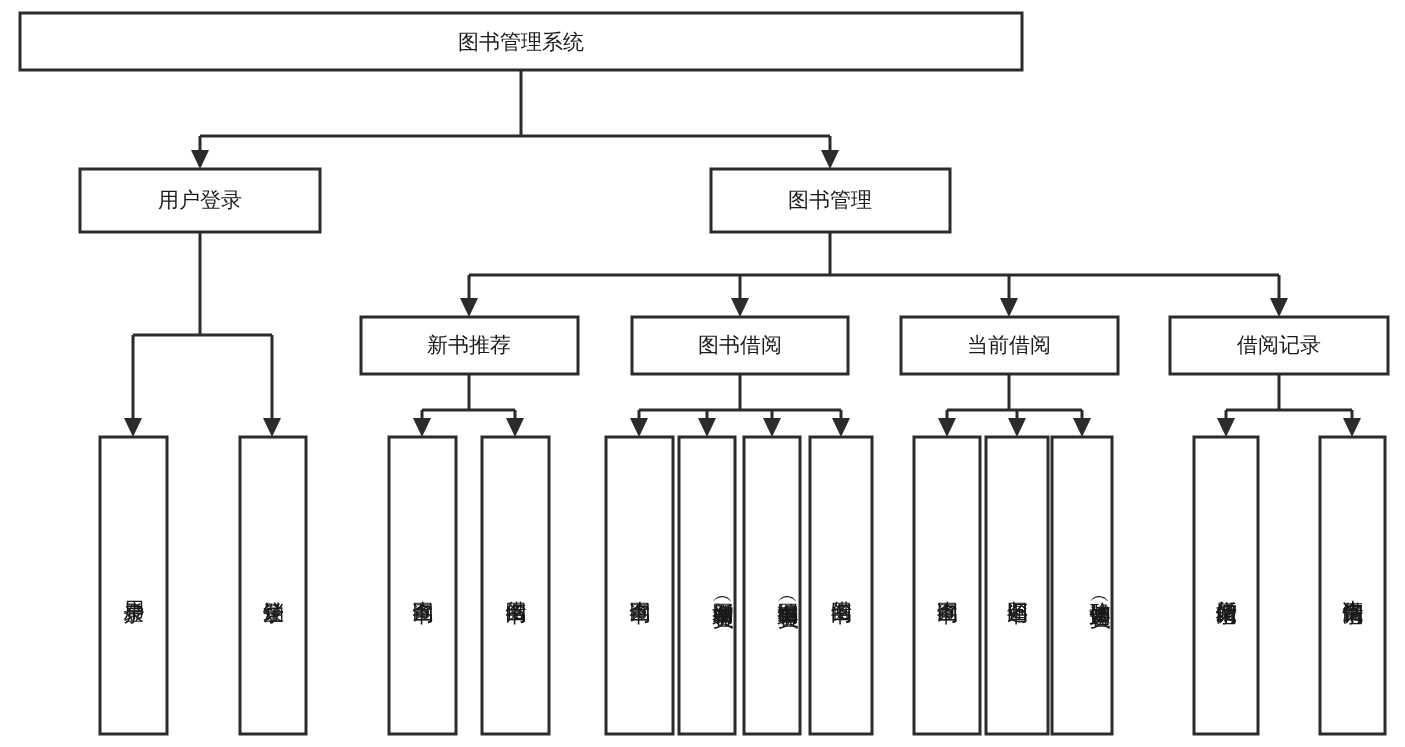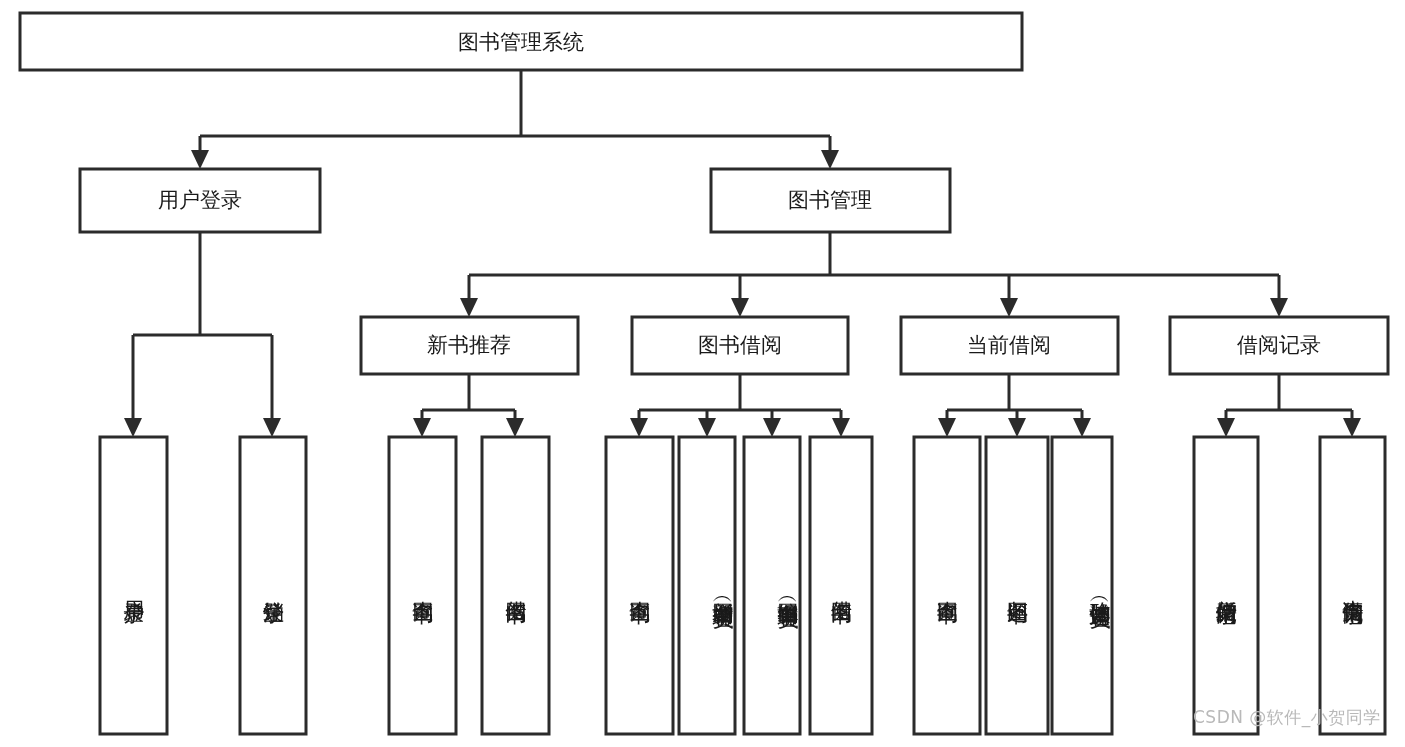--- a/index.html
+++ b/index.html
@@ -200,15 +200,14 @@
   <div class="leaf-label" style="left:606px; top:437px; width:67px; height:297px;">查询图书</div>
   <div class="leaf-label" style="left:679px; top:437px; width:56px; height:297px; align-items:flex-start; padding-top:8px; box-sizing:border-box;">新增图书（管理员）</div>
   <div class="leaf-label" style="left:744px; top:437px; width:56px; height:297px; align-items:flex-start; padding-top:8px; box-sizing:border-box;">编辑图书（管理员）</div>
   <div class="leaf-label" style="left:810px; top:437px; width:62px; height:297px;">借阅图书</div>
   <div class="leaf-label" style="left:914px; top:437px; width:66px; height:297px;">查询图书</div>
   <div class="leaf-label" style="left:986px; top:437px; width:62px; height:297px;">归还图书</div>
   <div class="leaf-label" style="left:1052px; top:437px; width:60px; height:297px; align-items:flex-start; padding-top:8px; box-sizing:border-box;">确认归还（管理员）</div>
   <div class="leaf-label" style="left:1194px; top:437px; width:64px; height:297px;">新增借阅记录</div>
   <div class="leaf-label" style="left:1320px; top:437px; width:65px; height:297px;">查询借阅记录</div>
 
-  <div class="watermark" style="left:1193px; top:706px;">CSDN @软件_小贺同学</div>
 
 </div>
 
 </body></html>

